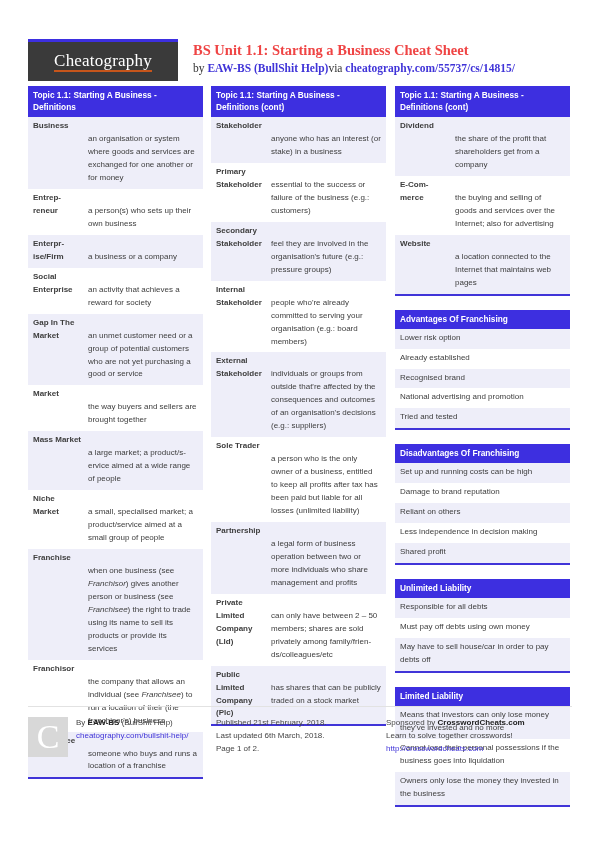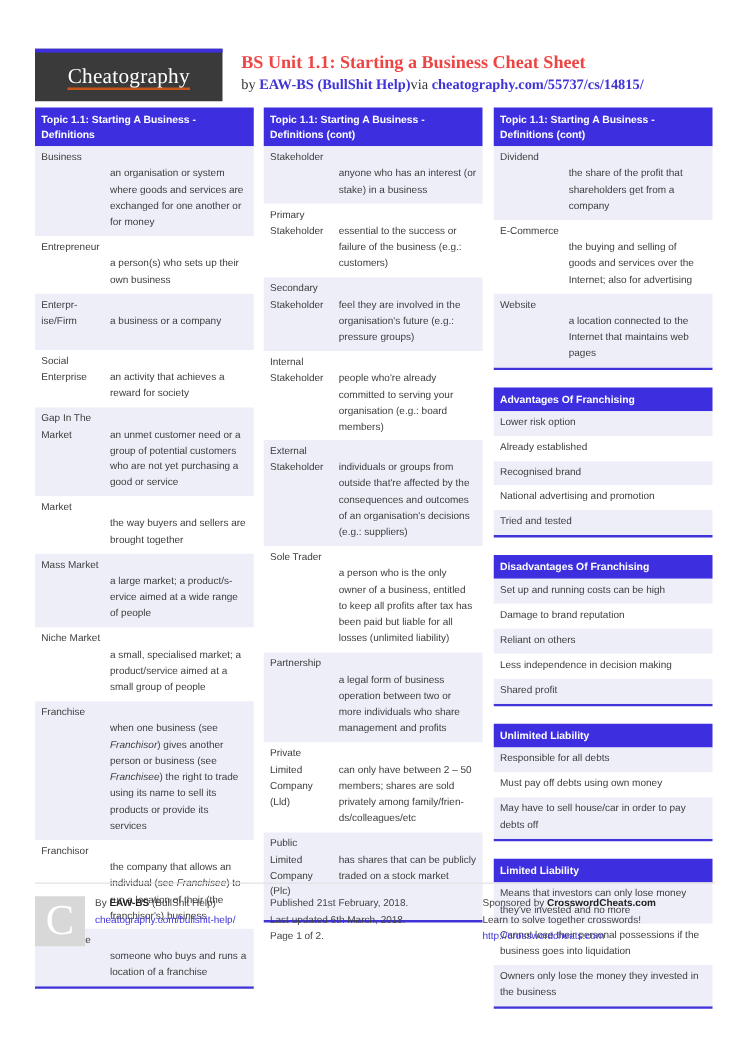--- a/index.html
+++ b/index.html
@@ -114,23 +114,24 @@
     display: flex;
     font-size: 8px;
     line-height: 1.62;
     background: #ffffff;
     box-sizing: border-box;
   }
   .row.alt { background: #eeeef9; }
   .row .term {
     width: 58px;
     flex: 0 0 58px;
-    padding: 3px 4px 16px 5px;
+    padding: 3px 4px 4px 5px;
     box-sizing: border-box;
     color: #3d3d3d;
+    font-weight: bold;
   }
   .row .def {
     flex: 1 1 auto;
     padding: 16px 5px 4px 2px;
     box-sizing: border-box;
     color: #3d3d3d;
   }
   .row .def i { font-style: italic; }
   .row.single {
     display: block;

